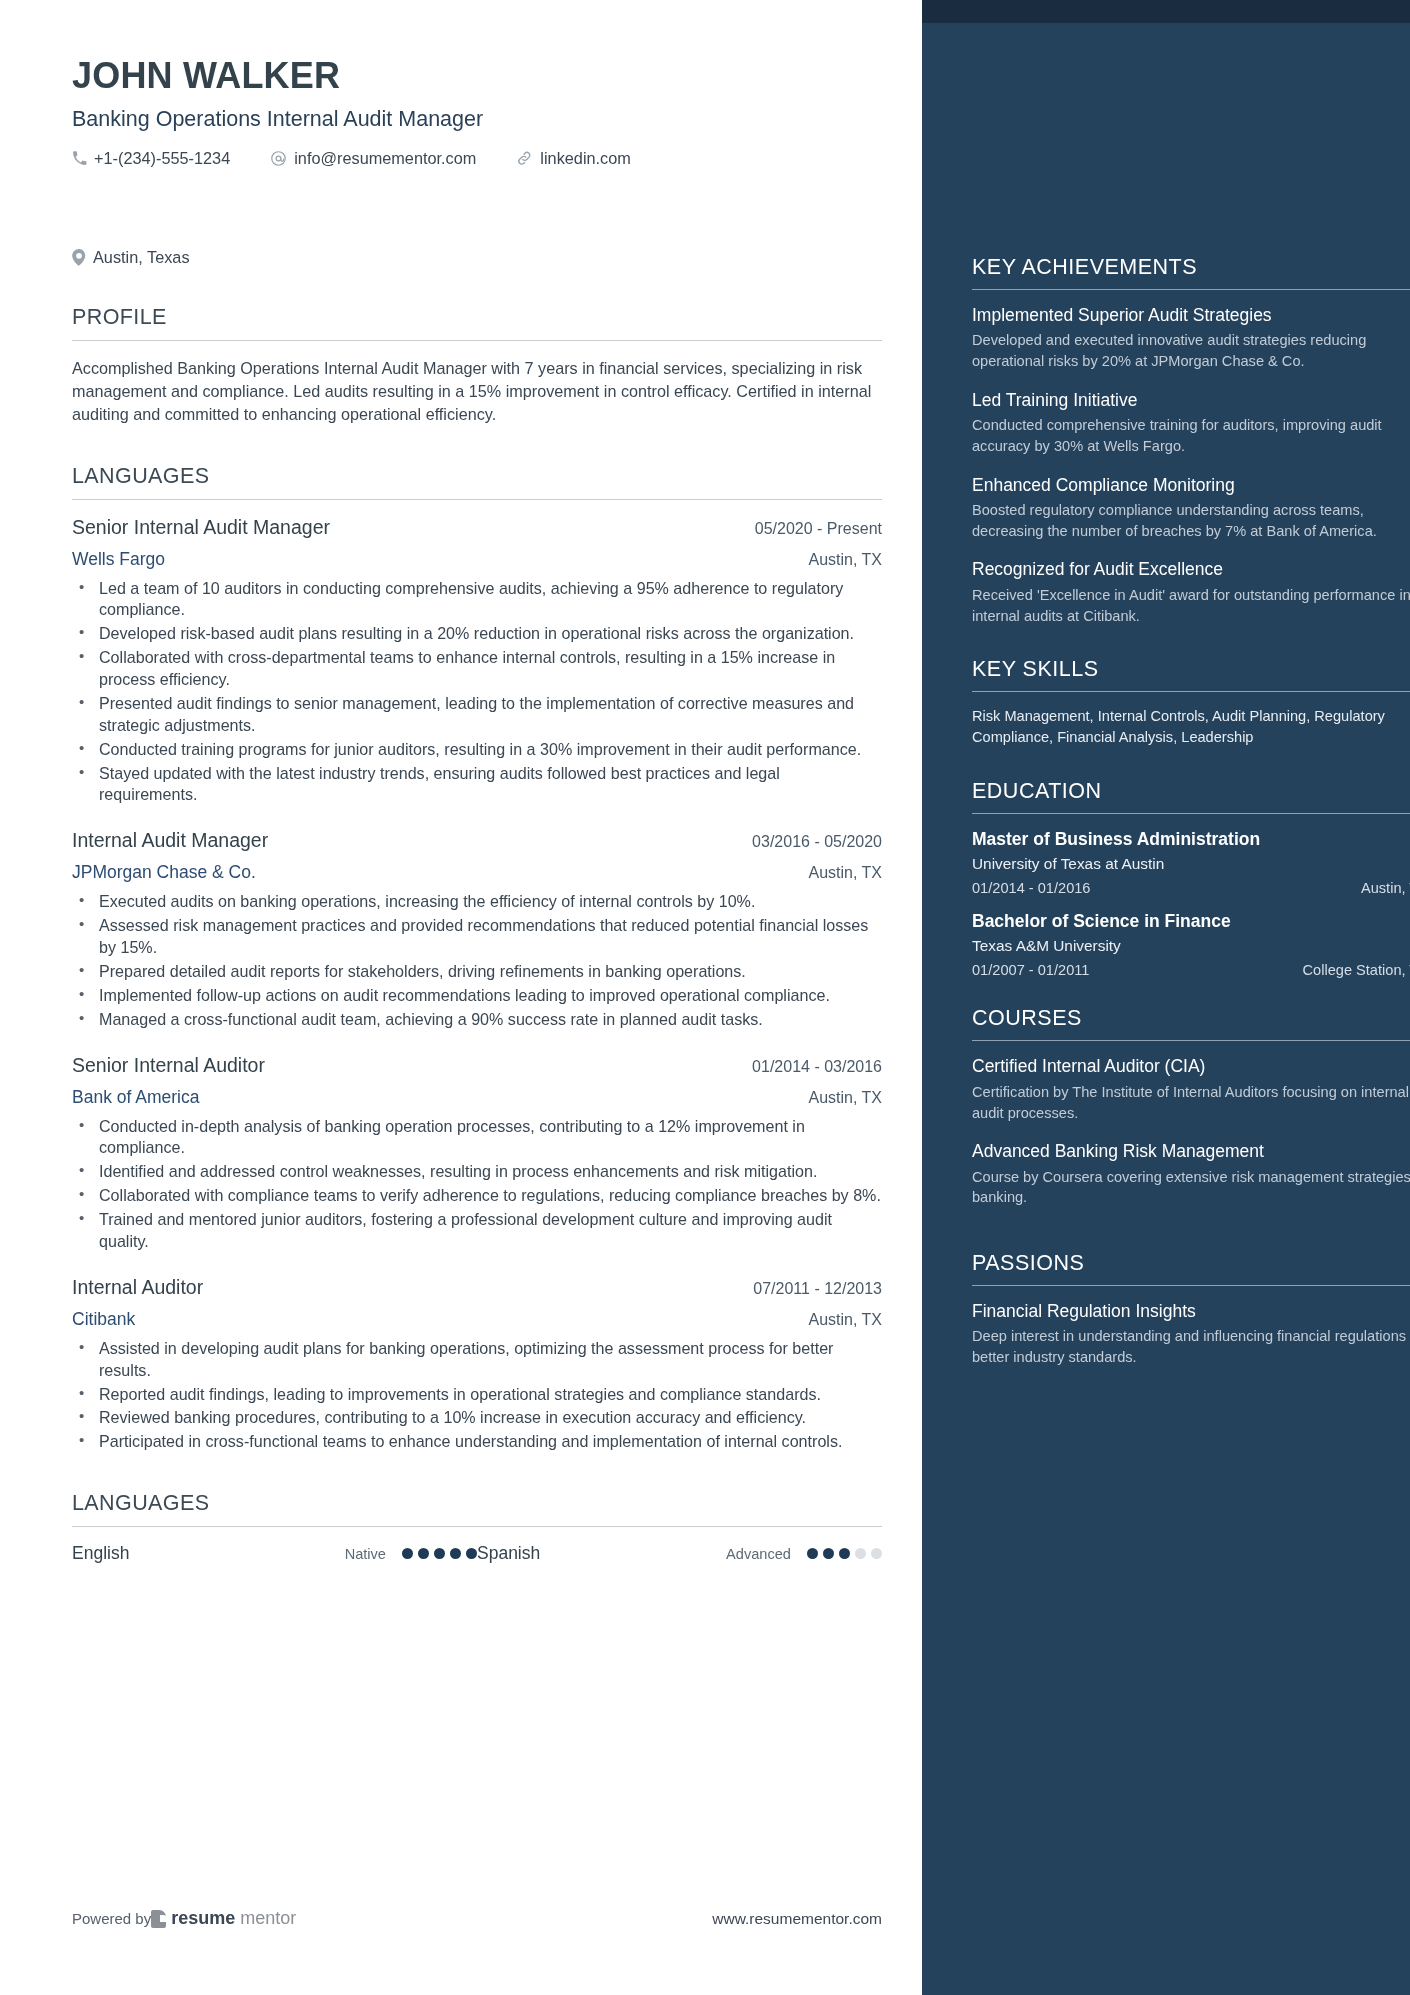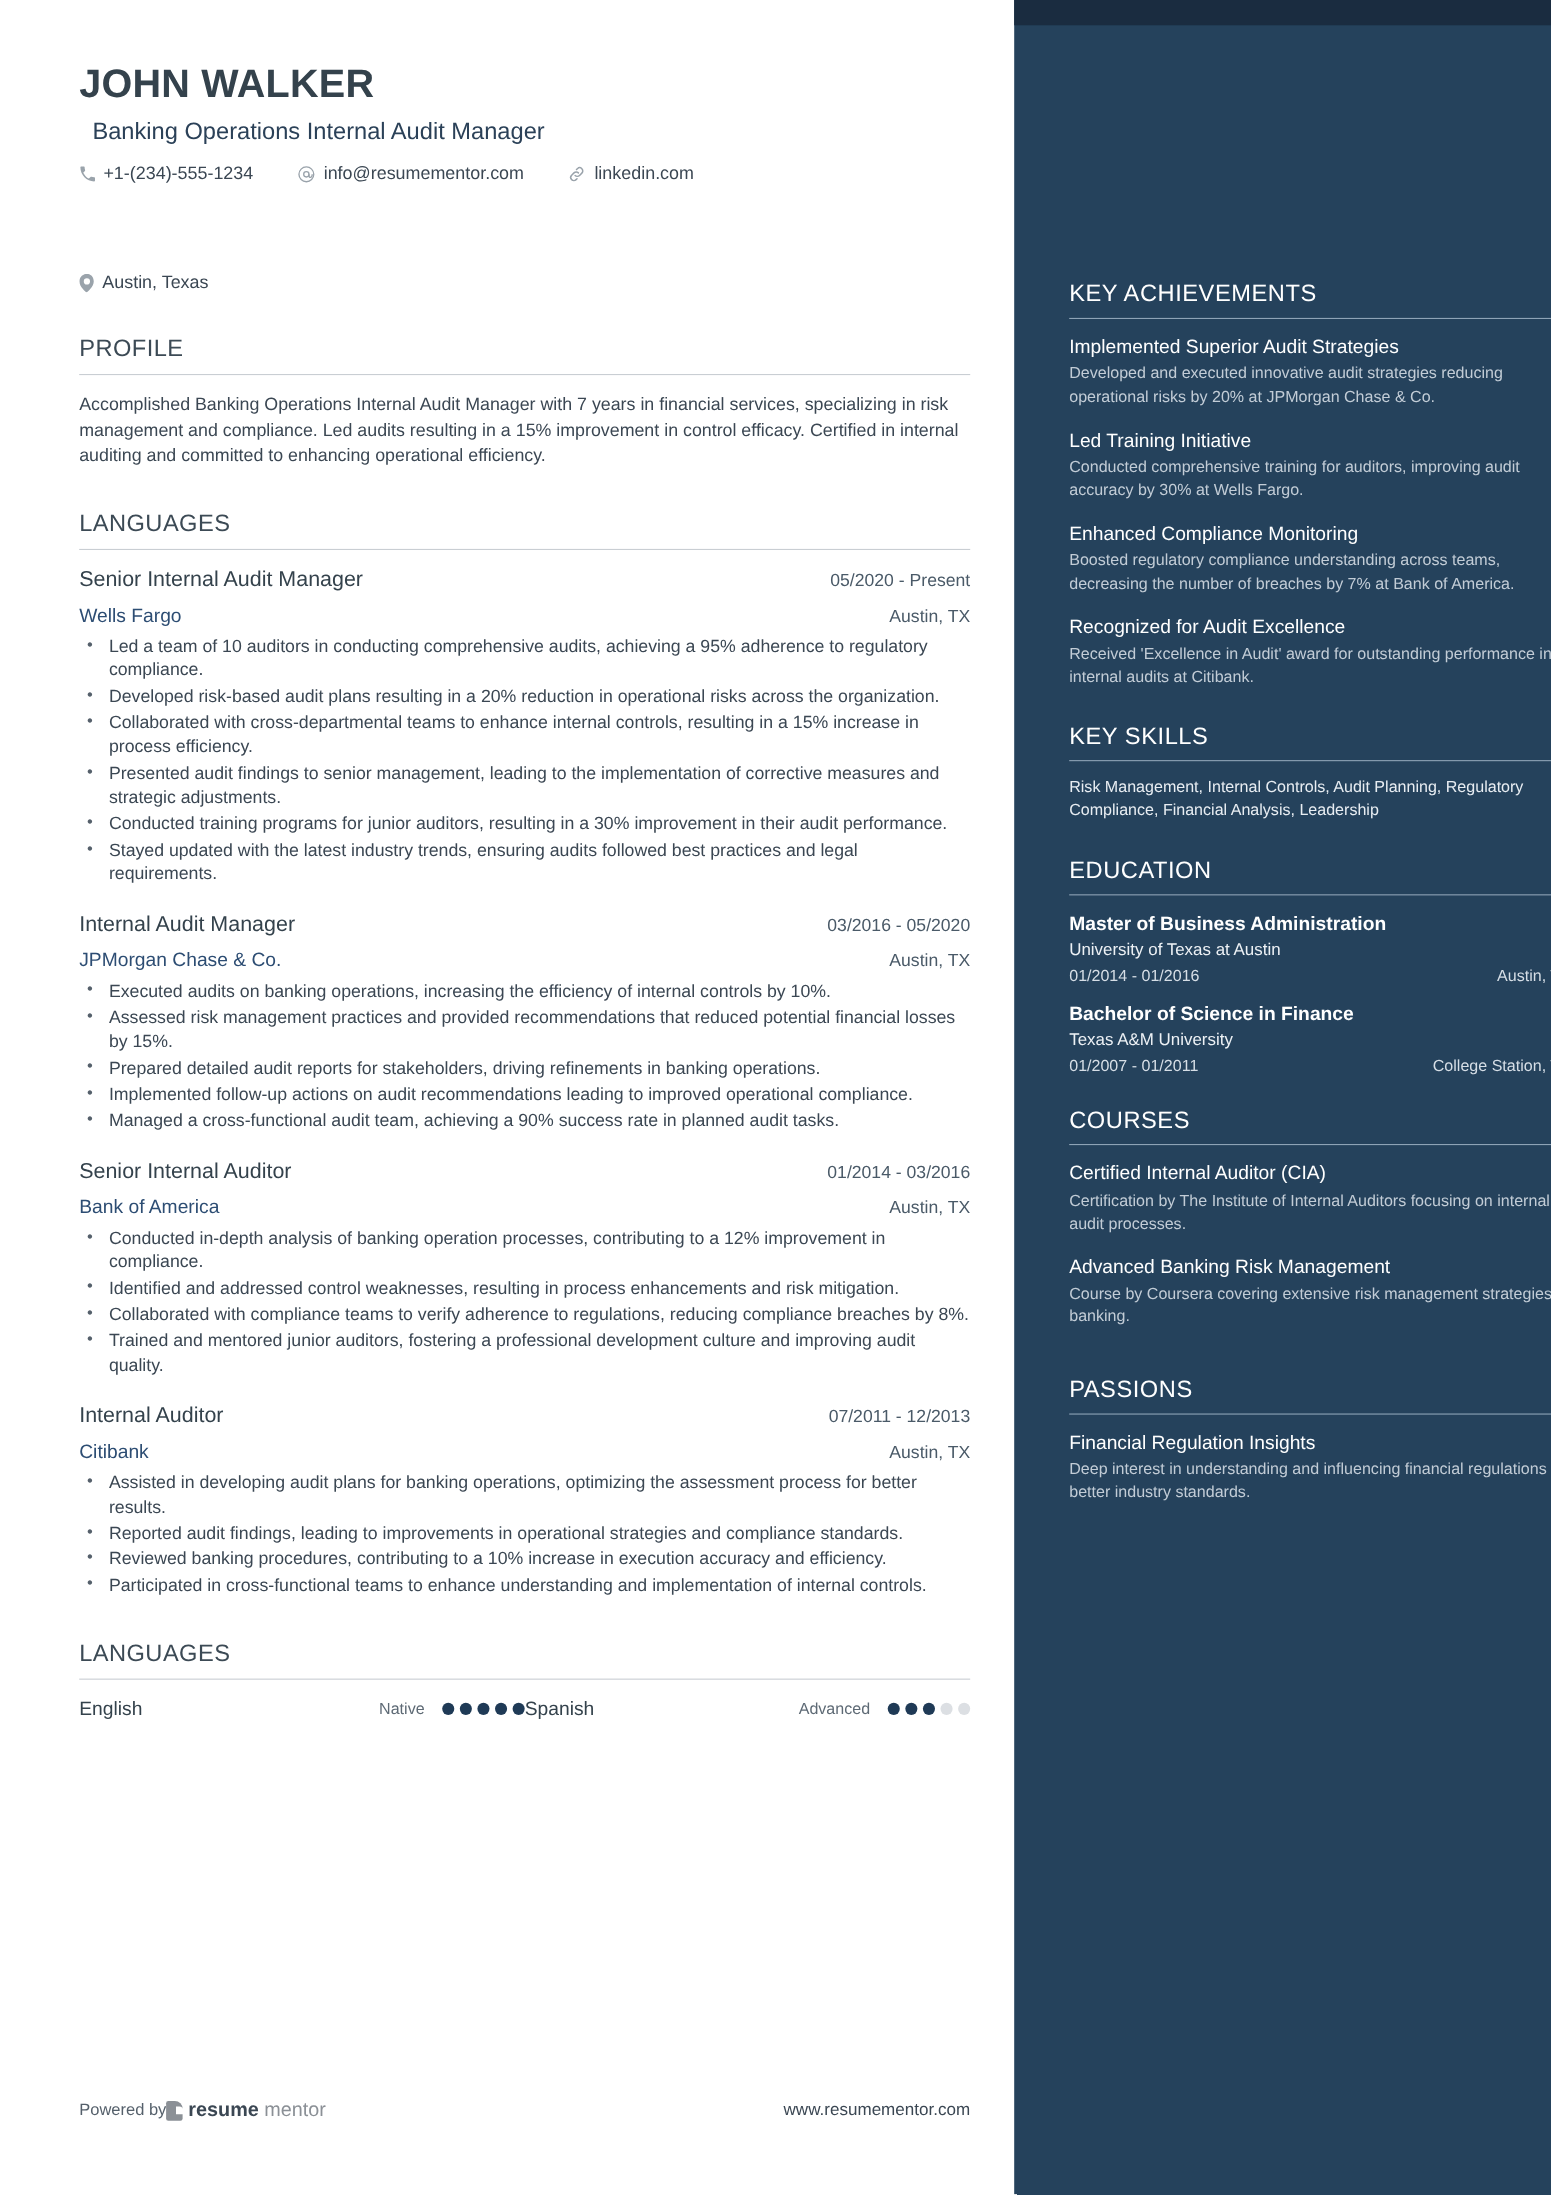--- a/index.html
+++ b/index.html
@@ -109,21 +109,20 @@
     font-weight: 700;
     color: #34424c;
     letter-spacing: 0.2px;
     line-height: 1.1;
   }
   .headline {
     font-size: 21.5px;
     color: #2b4158;
     margin-top: 11px;
     font-weight: 400;
-    margin-left: 12px;
   }
 
   .contacts {
     margin-top: 17px;
     display: flex;
     flex-wrap: wrap;
     align-items: flex-end;
     column-gap: 17px;
     row-gap: 6px;
     max-width: 660px;

